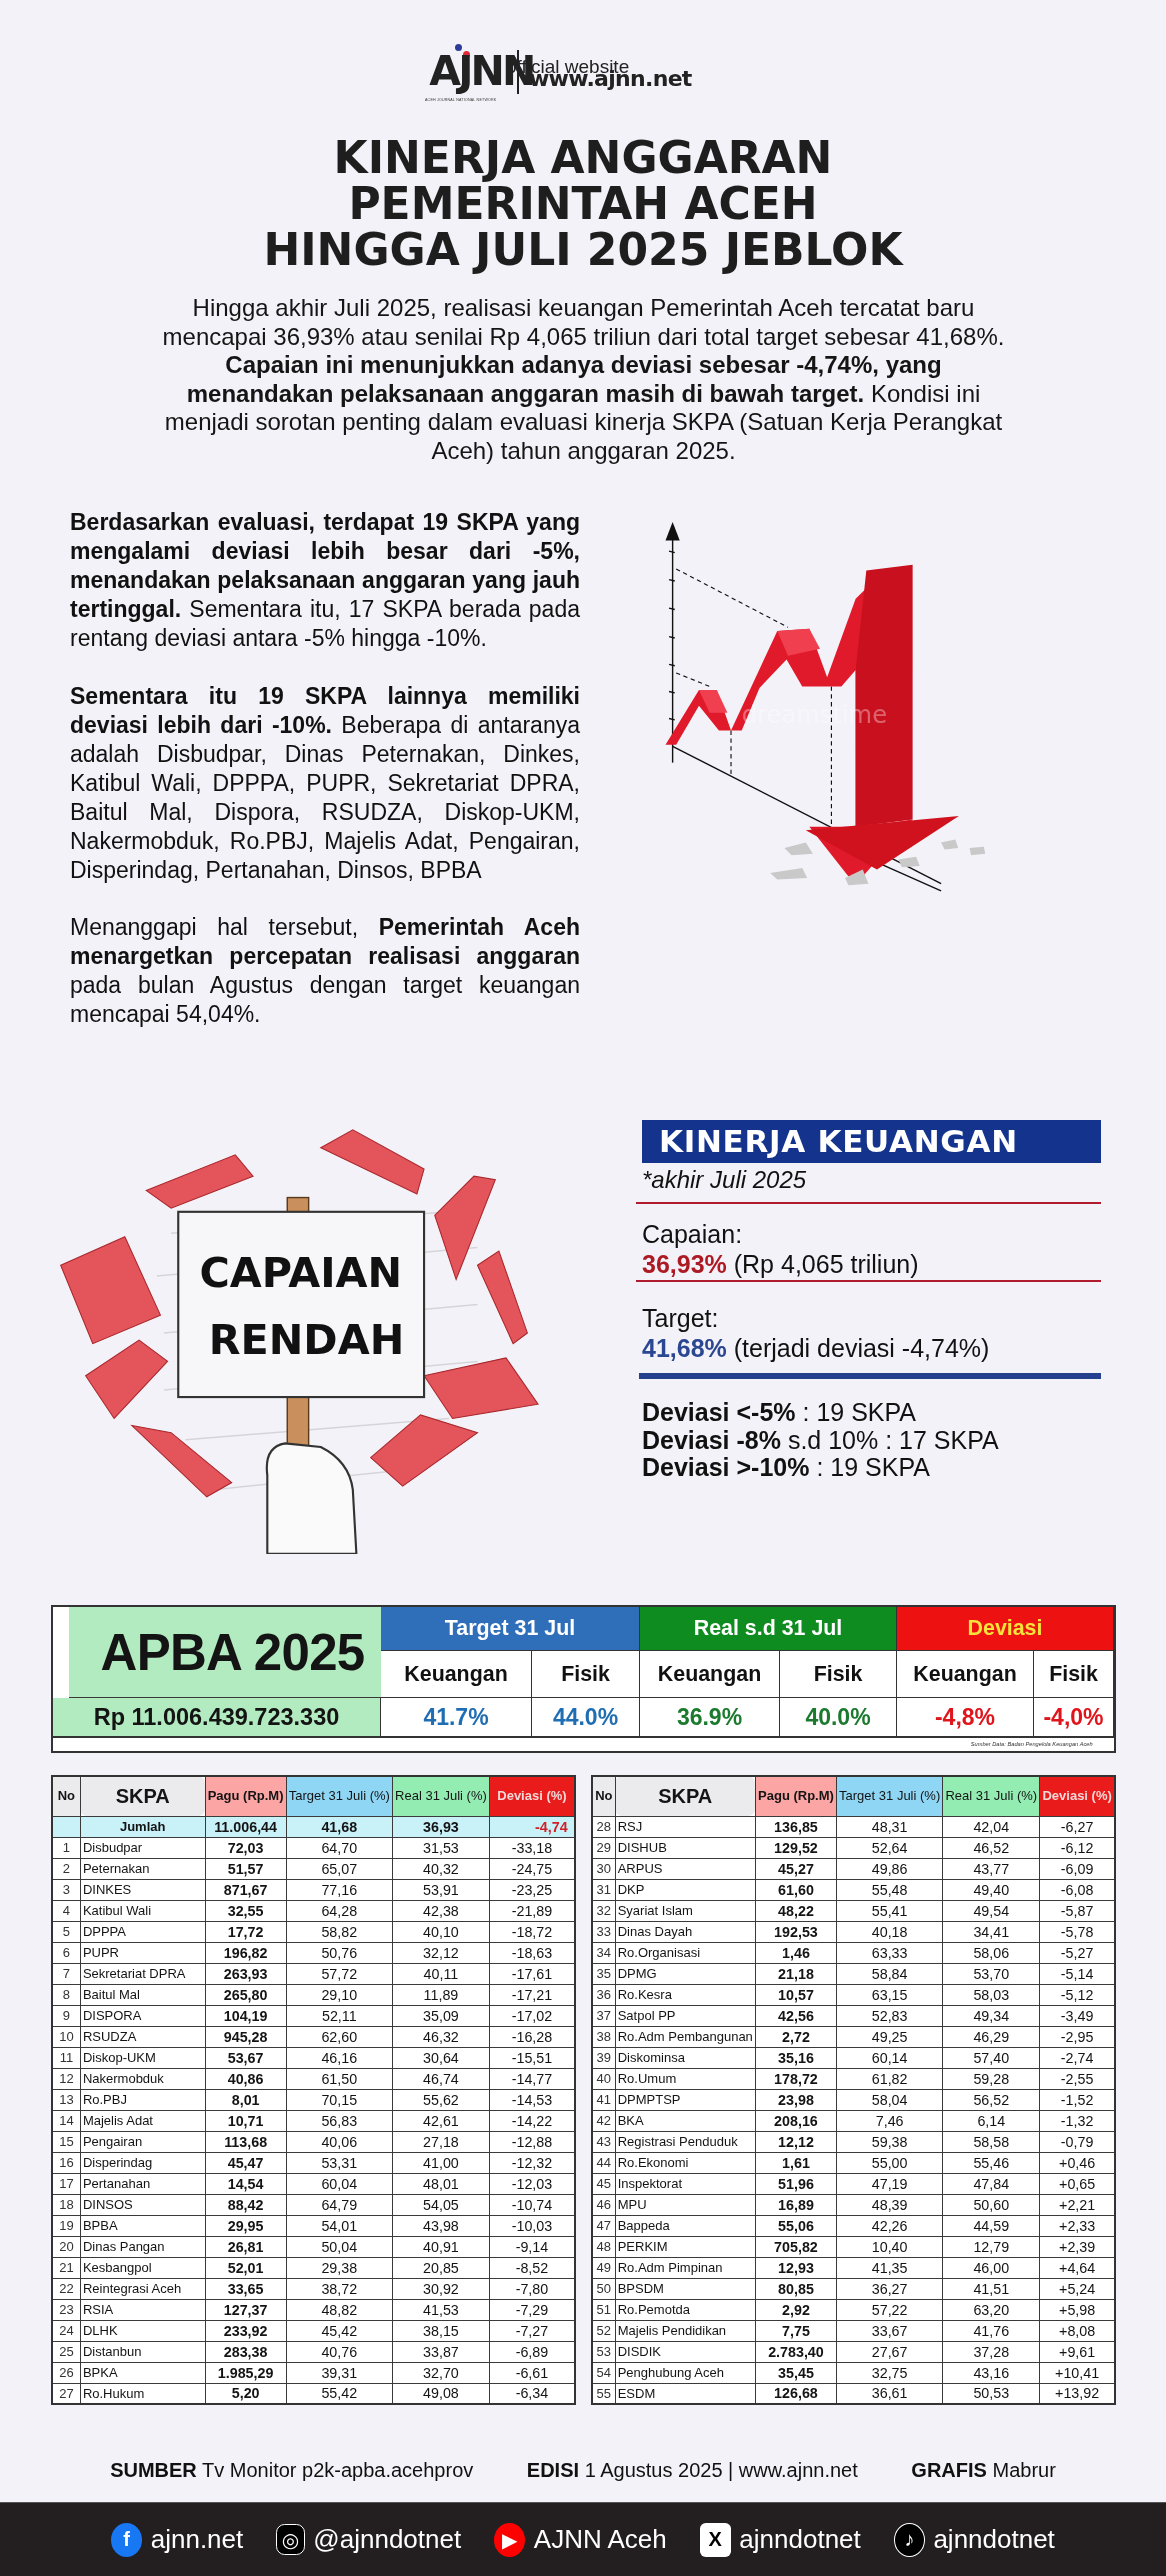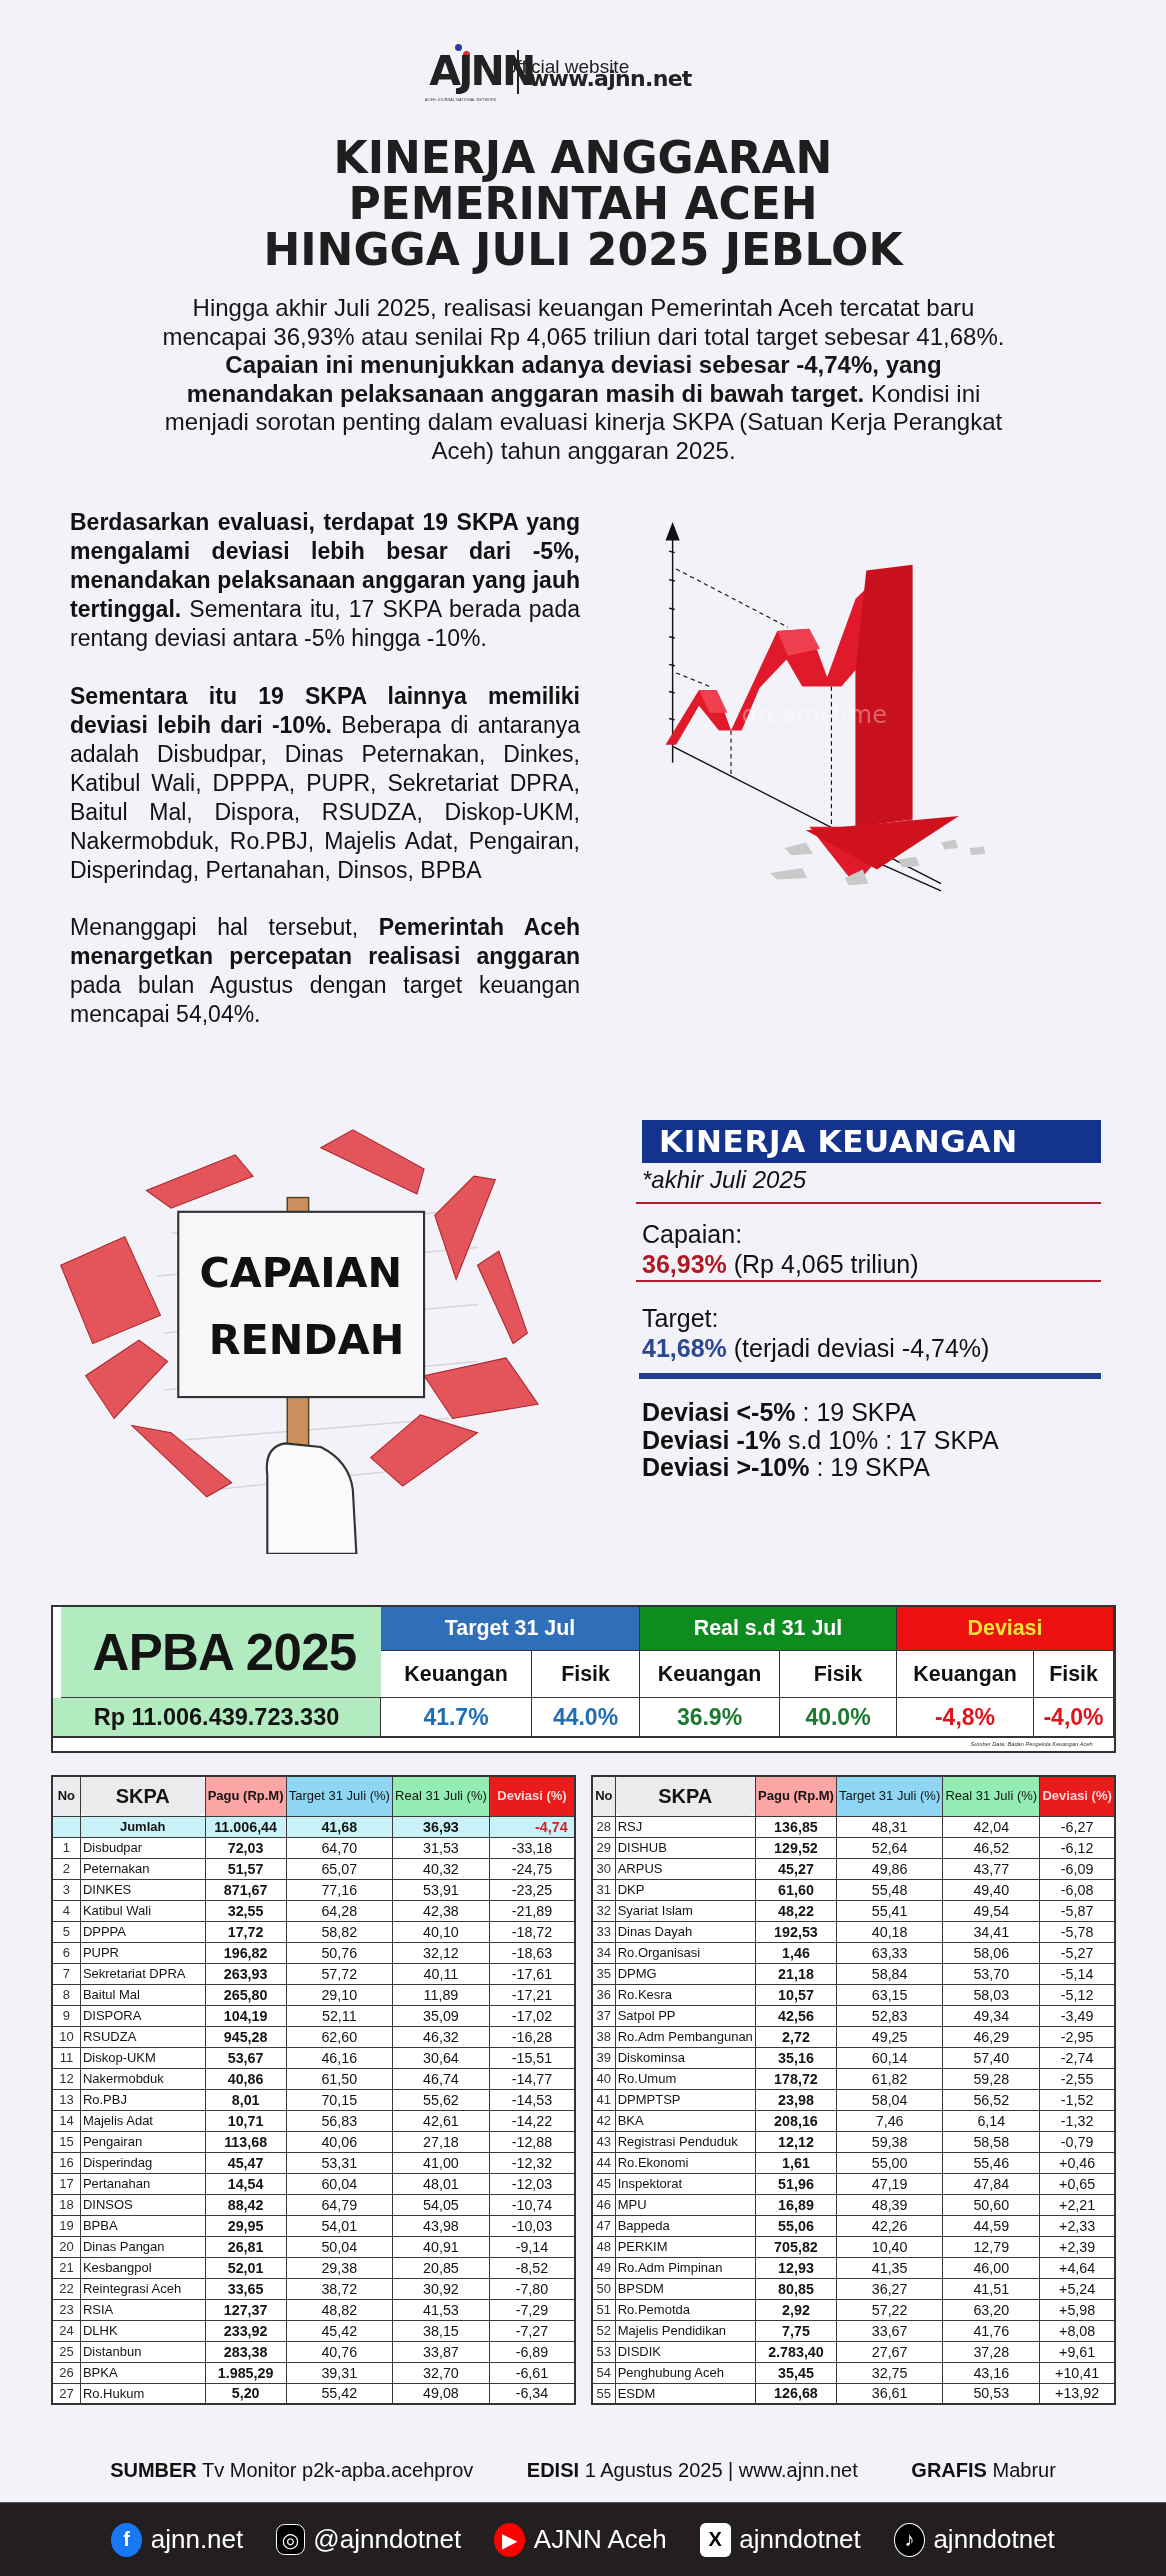--- a/index.html
+++ b/index.html
@@ -43,21 +43,21 @@
   .kk-label { position:absolute; left: 642px; font-size: 25px; color: #111; }
   .kk-val { position:absolute; left: 642px; font-size: 25px; color: #111; }
   .kk-val .red { color: #ad1a23; font-weight: 900; }
   .kk-val .blue { color: #2c4792; font-weight: 900; }
   .dev-row { position:absolute; left: 642px; font-size: 25px; color:#111; }
   .dev-row b { font-weight: 900; }
 
   
   #apba { left: 51px; top: 1605px; width: 1065px; height: 148px; border: 2.1px solid #333; background: #fff; }
   #apba .cell { position: absolute; border-right: 0.7px solid #333; border-bottom: 0.7px solid #333; display:flex; align-items:center; justify-content:center; font-family: "Liberation Sans Narrow", "Liberation Sans", sans-serif; }
-  #apba .title-cell { left:8px; top:0; width: 328px; height: 91px; background: #b3ebc0; font-weight: 900; font-size: 51px; letter-spacing: -0.7px; border-bottom: 0.7px solid #3a3a3a; }
+  #apba .title-cell { left:16px; top:0; width: 328px; height: 91px; background: #b3ebc0; font-weight: 900; font-size: 51px; letter-spacing: -0.7px; border-bottom: 0.7px solid #3a3a3a; }
   #apba .amt-cell { left:0; top:91px; width: 328px; height: 40px; background: #b3ebc0; font-weight: 700; font-size: 23.5px; border-bottom: 2.1px solid #333; }
   #apba .grp { height: 44px; top:0; font-weight: 700; font-size: 21.4px; color: #fff; }
   #apba .sub { top: 44px; height: 47px; font-weight: 700; font-size: 21.4px; color: #111; background: #fff; }
   #apba .val { top: 91px; height: 40px; font-weight: 700; font-size: 23px; border-bottom: 2.1px solid #333; }
   #apba .note { left: 0; top: 131px; width: 100%; height: 13px; font-size: 5.7px; font-style: italic; color: #333; text-align: right; padding-right: 21.4px; line-height: 13px; }
 
   
   .skpa { position: absolute; top: 1775px; border: 2.1px solid #333; border-collapse: collapse; background: #fff; font-family: "Liberation Sans Narrow", "Liberation Sans", sans-serif; }
   .skpa th, .skpa td { border: 0.7px solid #3a3a3a; height: 21px; font-size: 13px; padding: 0 2.1px; white-space: nowrap; }
   .skpa th { height: 40px; font-weight: 700; font-size: 13px; line-height: 14.3px; }
@@ -185,21 +185,21 @@
 <div id="kk-band" class="abs">KINERJA KEUANGAN</div>
 <div id="kk-sub" class="abs">*akhir Juli 2025</div>
 <div class="kk-line-red" style="top:1202px"></div>
 <div class="kk-label" style="top:1220px">Capaian:</div>
 <div class="kk-val" style="top:1250px"><span class="red">36,93%</span><span> (Rp 4,065 triliun)</span></div>
 <div class="kk-line-red" style="top:1280px"></div>
 <div class="kk-label" style="top:1304px">Target:</div>
 <div class="kk-val" style="top:1334px"><span class="blue">41,68%</span><span> (terjadi deviasi -4,74%)</span></div>
 <div class="kk-line-blue" style="top:1373px"></div>
 <div class="dev-row" style="top:1398px"><b>Deviasi &lt;-5%</b><span> : 19 SKPA</span></div>
-<div class="dev-row" style="top:1426px"><b>Deviasi -1%</b><span> s.d 10% : 17 SKPA</span></div>
+<div class="dev-row" style="top:1426px"><b>Deviasi -8%</b><span> s.d 10% : 17 SKPA</span></div>
 <div class="dev-row" style="top:1453px"><b>Deviasi &gt;-10%</b><span> : 19 SKPA</span></div>
 
 <div id="apba" class="abs">
   <div class="cell title-cell">APBA 2025</div>
   <div class="cell amt-cell">Rp 11.006.439.723.330</div>
   <div id="apba-dyn"></div>
   <div class="note abs">Sumber Data: Badan Pengelola Keuangan Aceh</div>
 <div class="cell grp" style="left: 328px; width: 259px; background: rgb(47, 110, 184); color: rgb(255, 255, 255);">Target 31 Jul</div>
     <div class="cell grp" style="left: 587px; width: 257px; background: rgb(15, 140, 31); color: rgb(255, 255, 255);">Real s.d 31 Jul</div>
     <div class="cell grp" style="left: 844px; width: 217px; background: rgb(238, 17, 17); color: rgb(245, 226, 59);">Deviasi</div>

